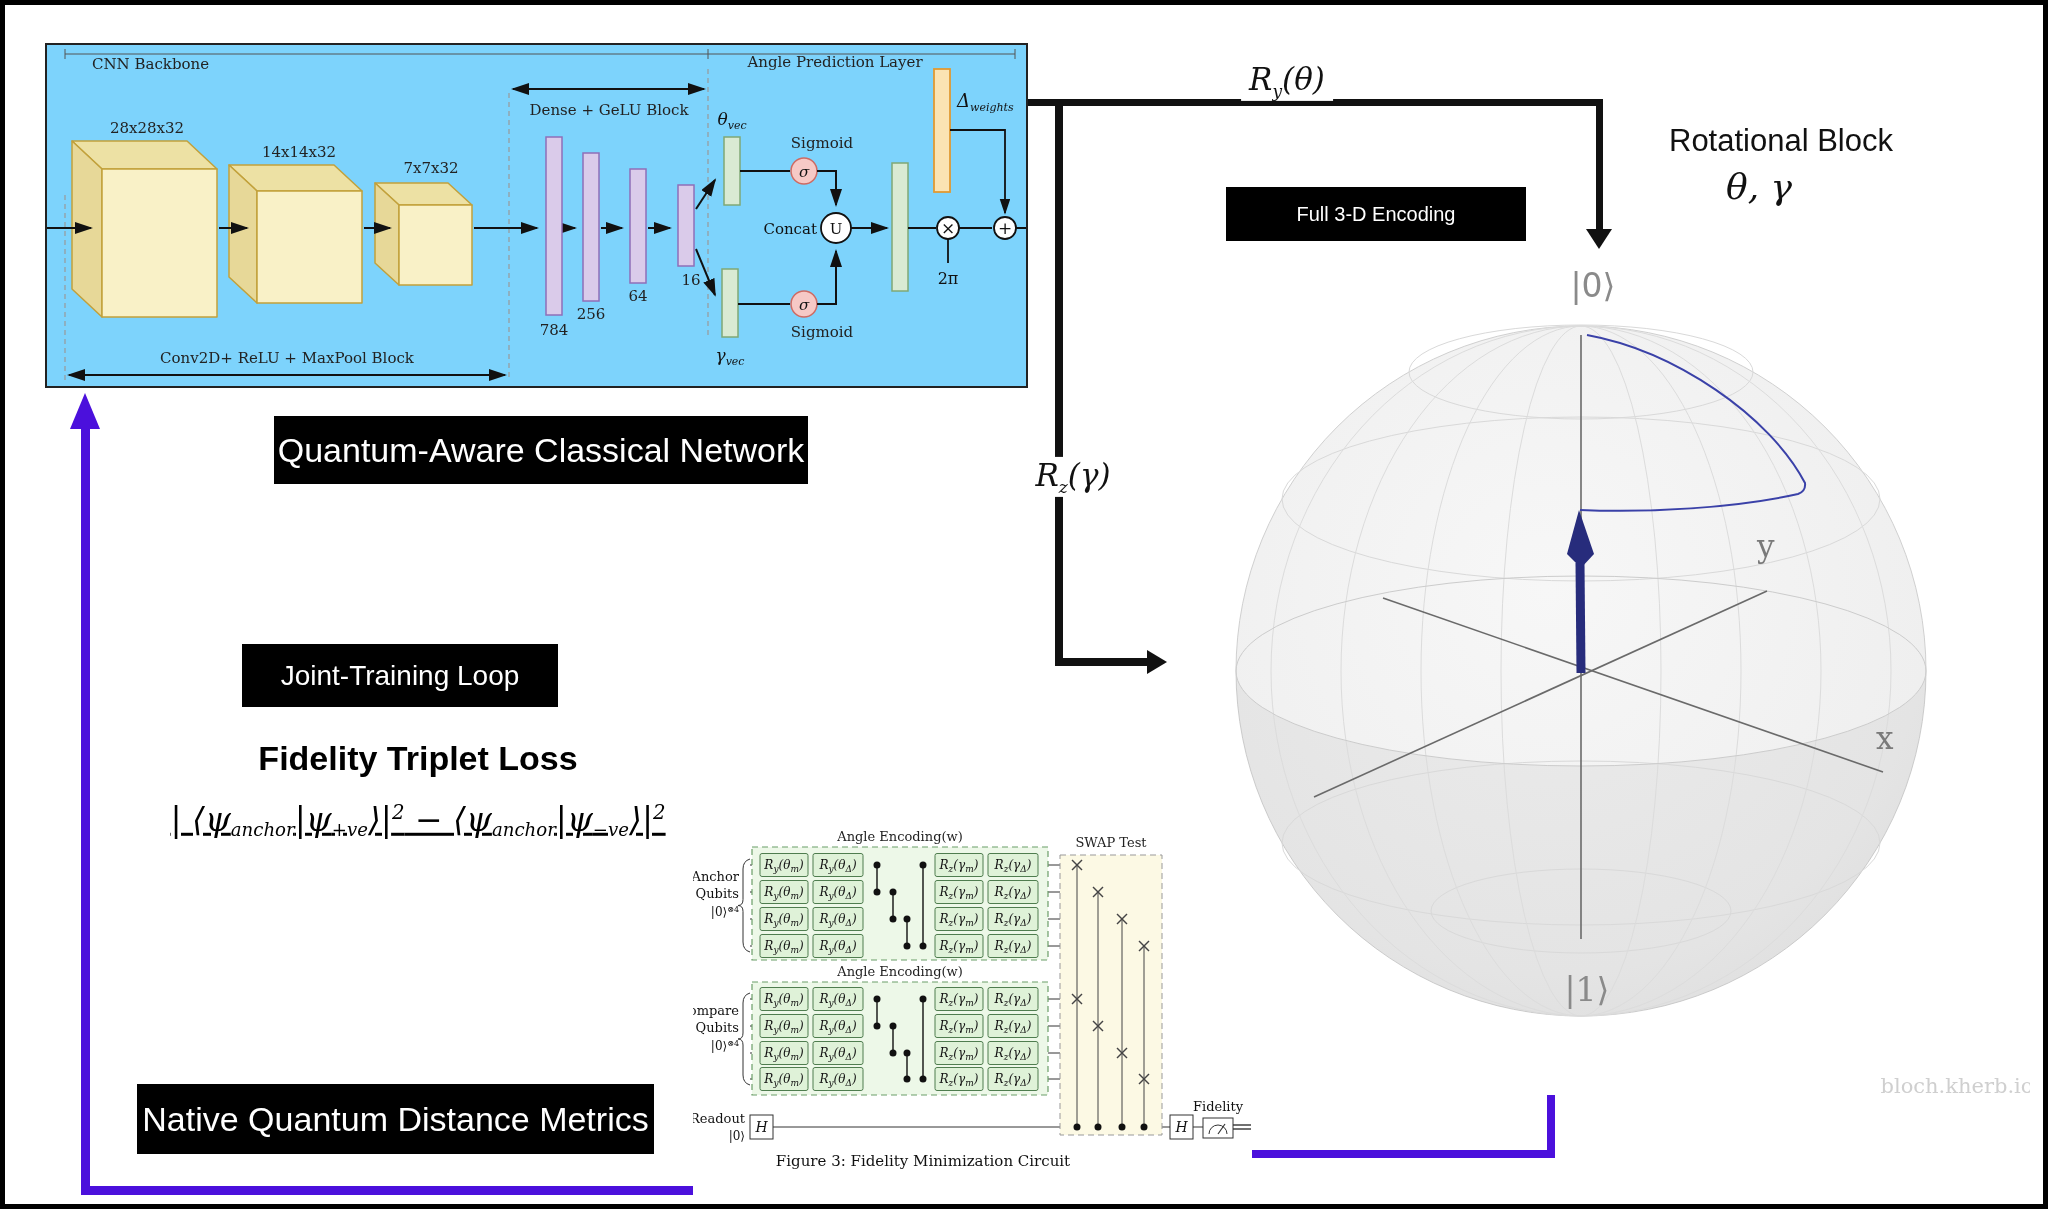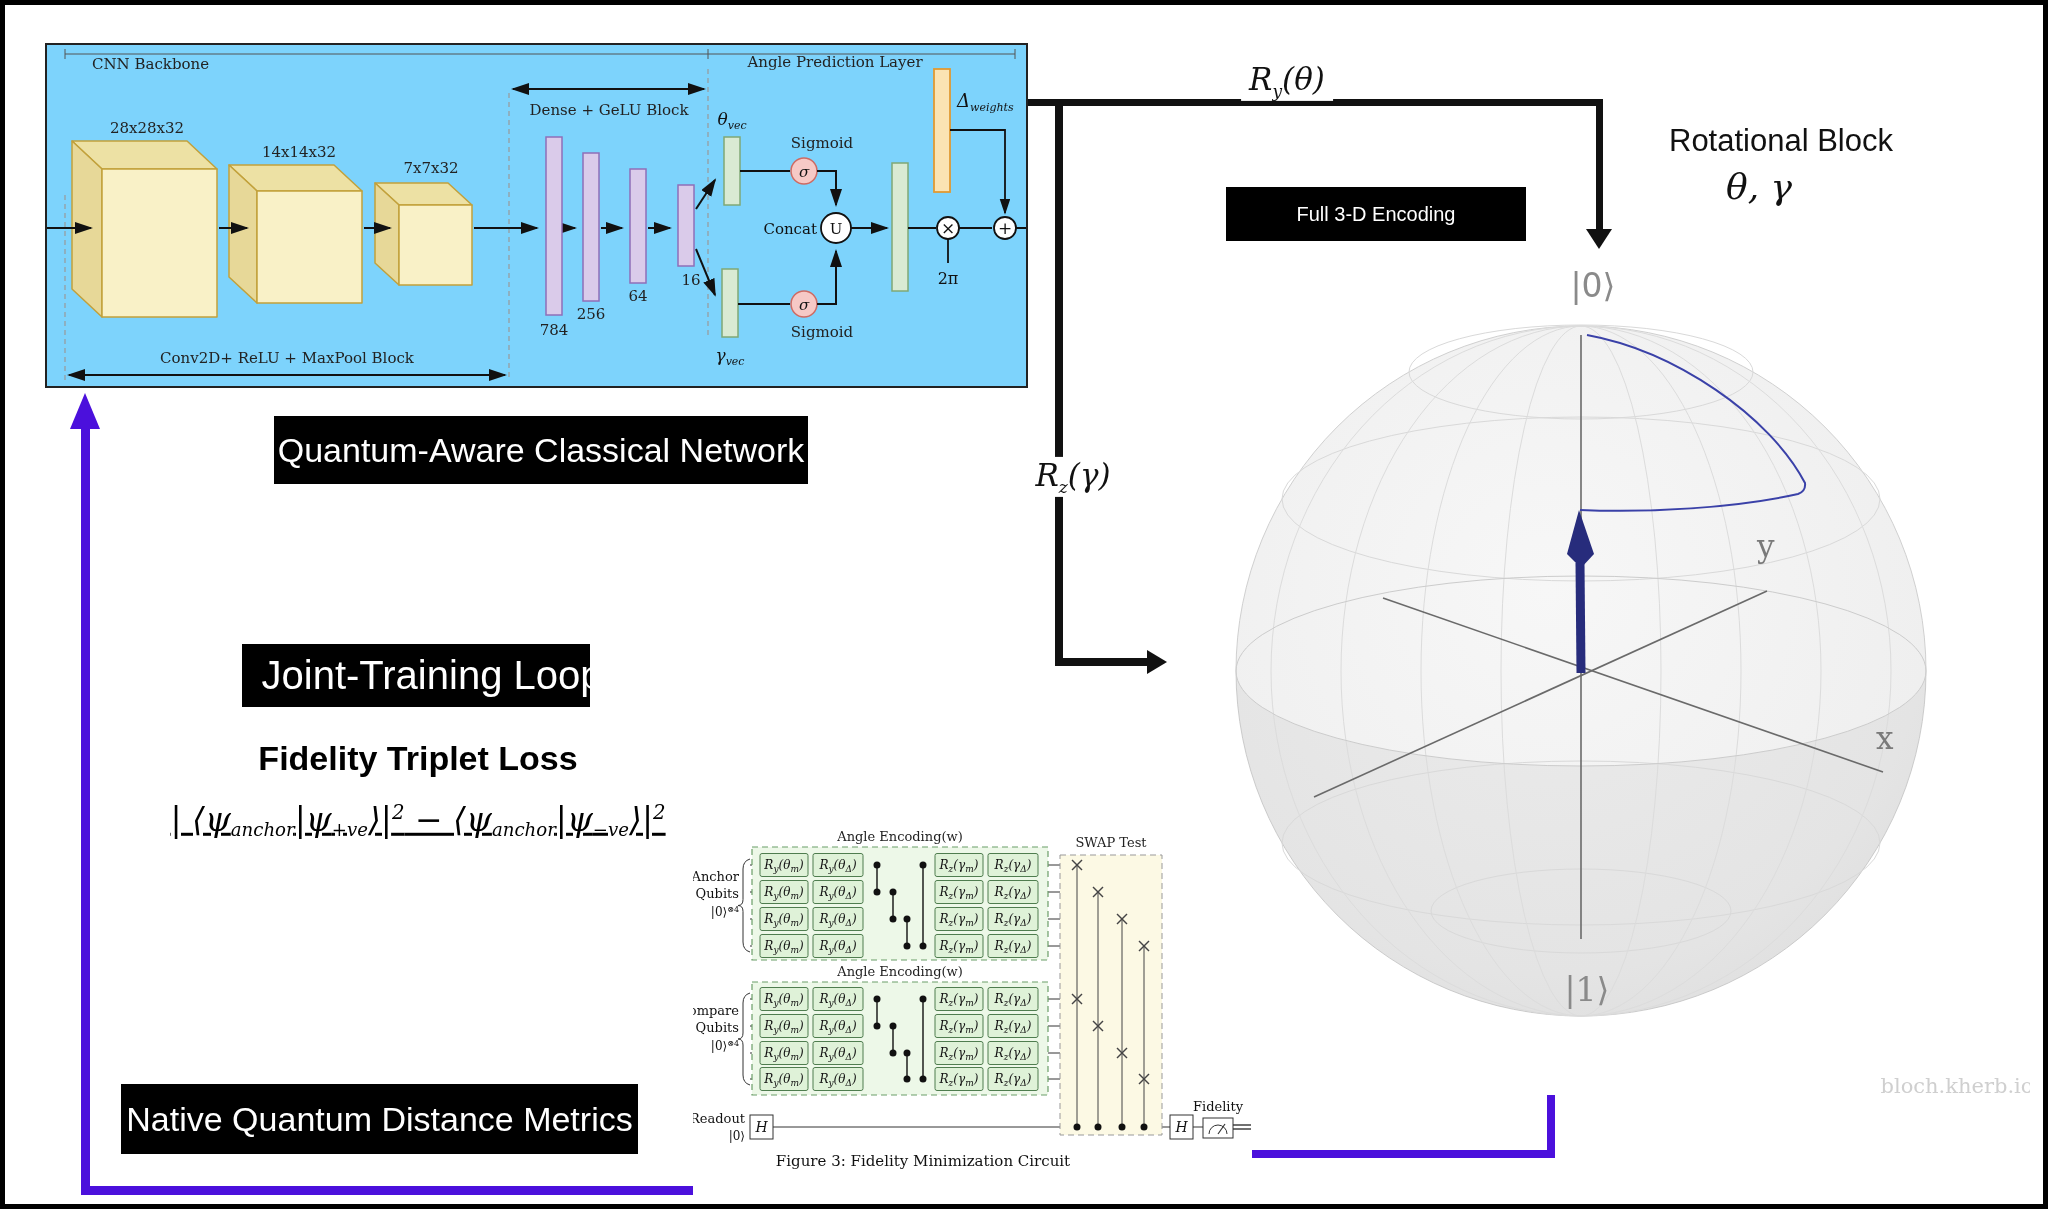--- a/index.html
+++ b/index.html
@@ -150,22 +150,22 @@
   <div class="arrow-down" style="left:1581px;top:224px;"></div>
   <div class="mathlabel" style="left:1282px;top:76px;"><span>R</span><sub>y</sub><span>(θ)</span></div>
 
   <div class="tline" style="left:1050px;top:94px;width:8px;height:566px;"></div>
   <div class="tline" style="left:1050px;top:653px;width:92px;height:8px;"></div>
   <div class="arrow-right" style="left:1142px;top:645px;"></div>
   <div class="mathlabel" style="left:1068px;top:472px;"><span>R</span><sub>z</sub><span>(γ)</span></div>
 
   <div class="banner" style="left:269px;top:411px;width:534px;height:68px;font-size:34px;">Quantum-Aware Classical Network</div>
   <div class="banner" style="left:1221px;top:158px;width:300px;height:54px;font-size:20px;margin-top:24px;">Full 3-D Encoding</div>
-  <div class="banner" style="left:237px;top:639px;width:316px;height:63px;font-size:40px;padding-left:32px;">Joint-Training Loop</div>
-  <div class="banner" style="left:116px;top:1079px;width:517px;height:70px;font-size:34px;">Native Quantum Distance Metrics</div>
+  <div class="banner" style="left:237px;top:639px;width:316px;height:63px;font-size:28px;">Joint-Training Loop</div>
+  <div class="banner" style="left:132px;top:1079px;width:517px;height:70px;font-size:34px;">Native Quantum Distance Metrics</div>
 
   <div class="center-txt" style="left:1776px;top:136px;font-size:31px;color:#111;">Rotational Block</div>
   <div class="center-txt" style="left:1754px;top:181px;font-size:36px;color:#111;font-family:'DejaVu Serif',serif;font-style:italic;">θ, γ</div>
 
   <div class="center-txt" style="left:413px;top:753px;font-size:34px;font-weight:bold;color:#000;">Fidelity Triplet Loss</div>
   <div class="center-txt formula" id="formula" style="left:413px;top:815px;"><span>| ⟨ψ</span><span class="sb">anchor</span><span>|ψ</span><span class="sb">+ve</span><span>⟩|</span><span class="sp">2</span><span> − ⟨ψ</span><span class="sb">anchor</span><span>|ψ</span><span class="sb">−ve</span><span>⟩|</span><span class="sp">2</span></div>
 
   <div class="parrow-up" style="left:65px;top:388px;"></div>
   <div class="pline" style="left:76px;top:422px;width:9px;height:768px;"></div>
   <div class="pline" style="left:76px;top:1181px;width:612px;height:9px;"></div>

